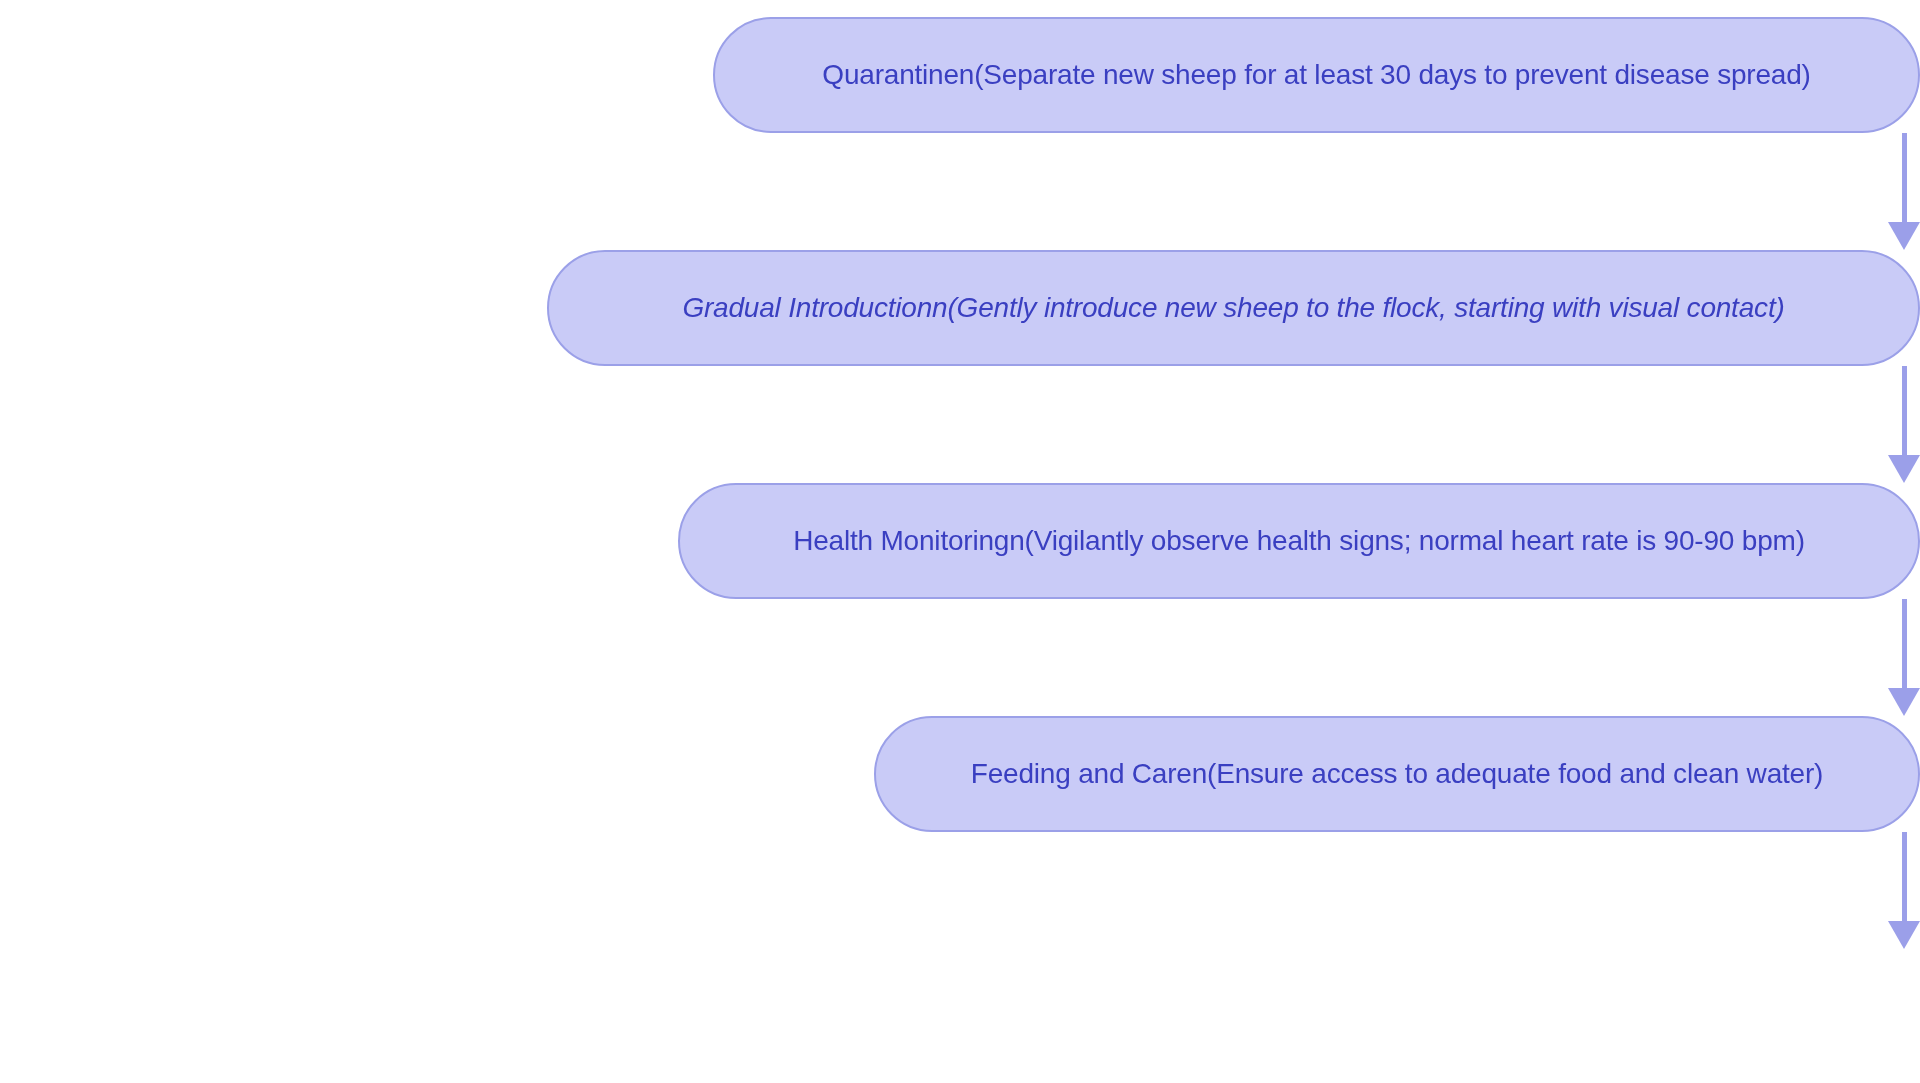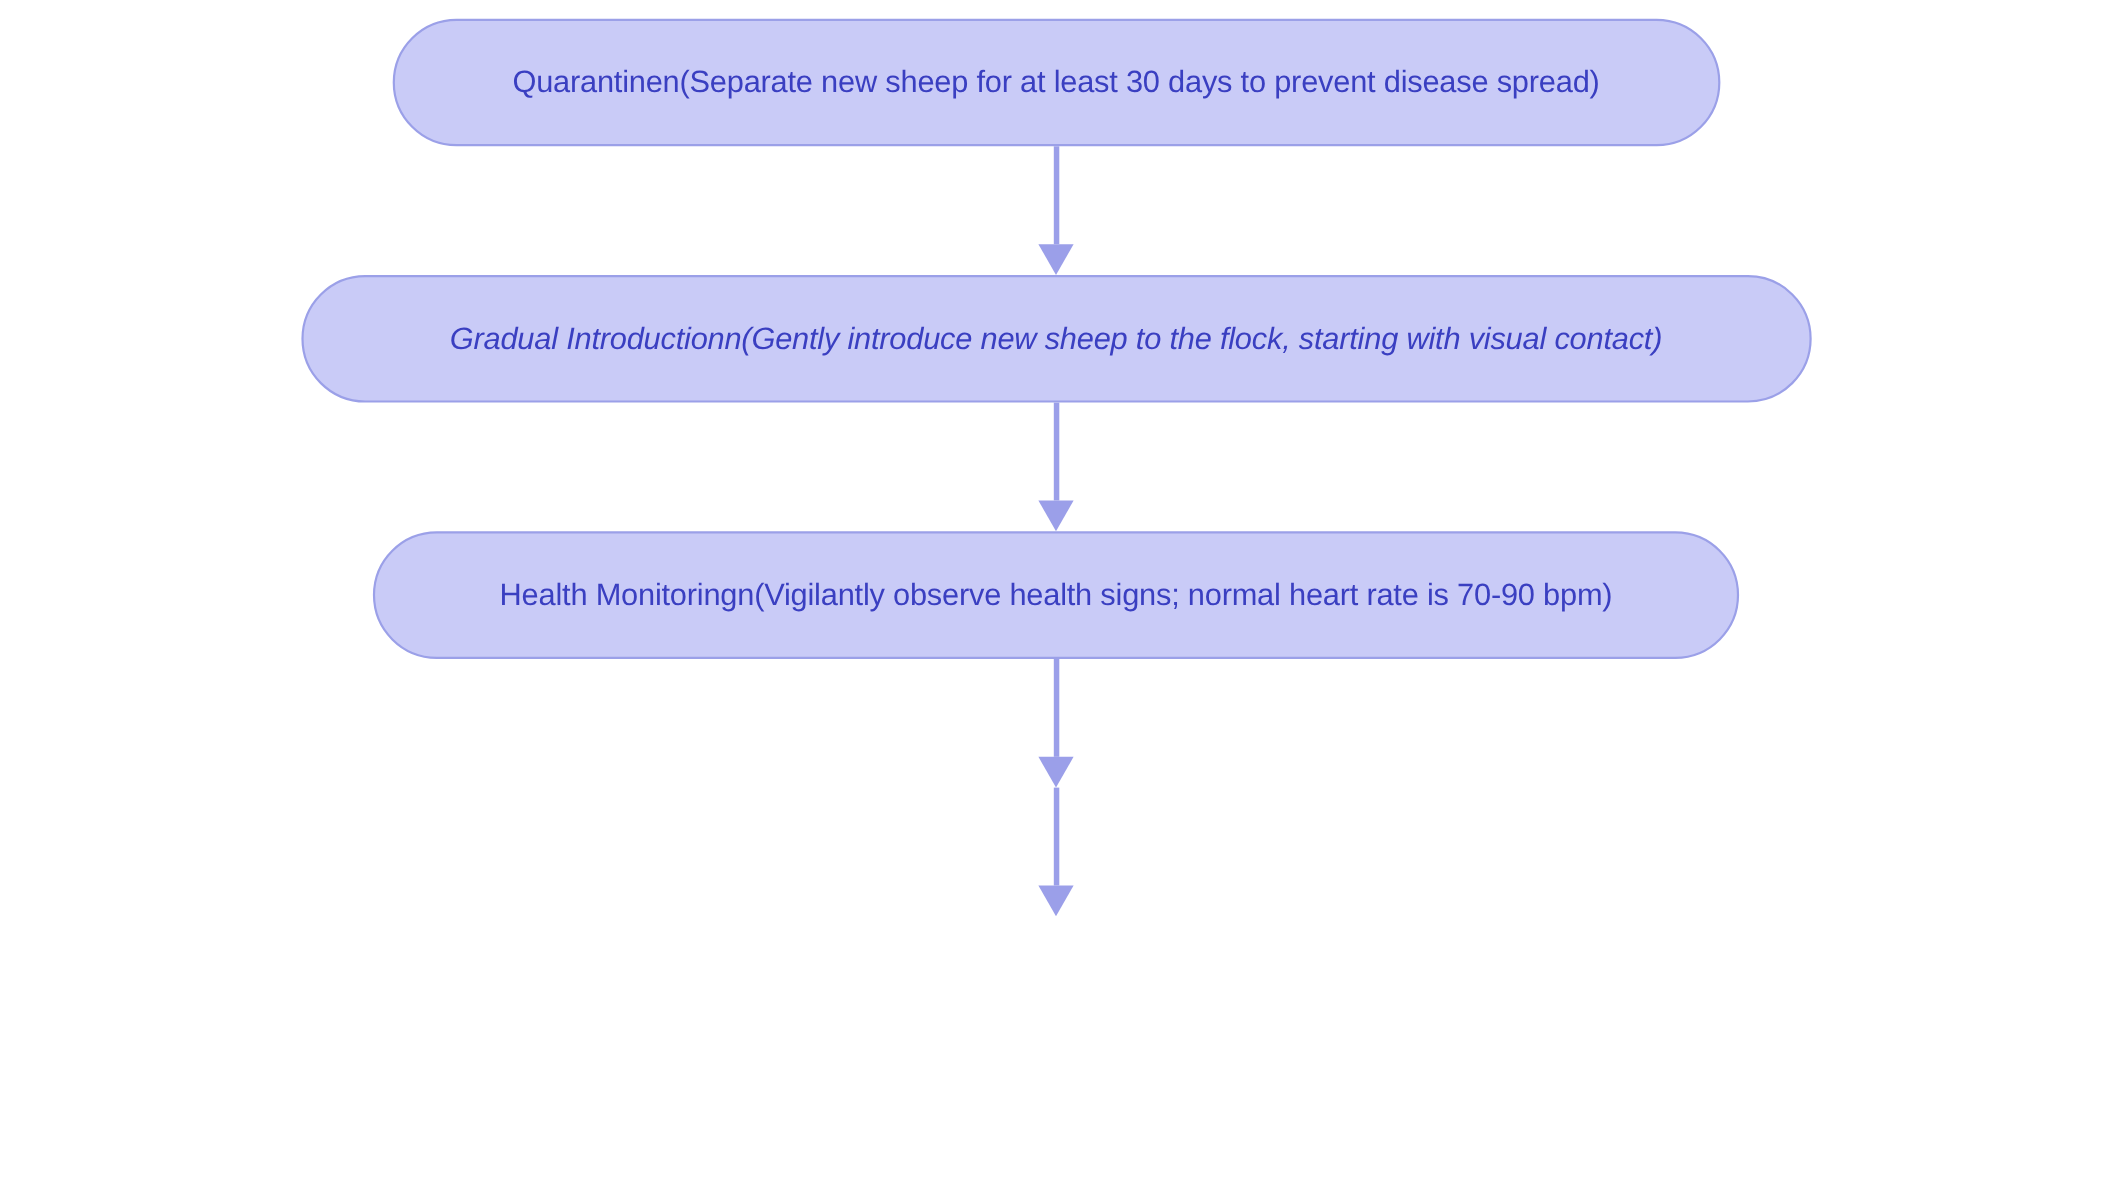--- a/index.html
+++ b/index.html
@@ -14,21 +14,21 @@
   body{
     background:var(--bg);
     font-family:"Liberation Sans", sans-serif;
   }
   .canvas{
     position:relative;
     width:1920px;
     height:1083px;
     display:flex;
     flex-direction:column;
-    align-items:center;
+    align-items:flex-end;
     padding-top:17px;
   }
   .flow-node{
     height:116px;
     border-radius:58px;
     background:var(--fill);
     border:2px solid var(--border);
     color:var(--text);
     display:flex;
     align-items:center;
@@ -80,28 +80,31 @@
   <div class="flow-node node-2">
     <span>Gradual Introductionn(Gently introduce new sheep to the flock, starting with visual contact)</span>
   </div>
 
   <div class="connector">
     <div class="shaft"></div>
     <div class="head"></div>
   </div>
 
   <div class="flow-node node-3">
-    <span>Health Monitoringn(Vigilantly observe health signs; normal heart rate is 70-90 bpm)</span>
+    <span>Health Monitoringn(Vigilantly observe health signs; normal heart rate is 90-90 bpm)</span>
   </div>
 
   <div class="connector">
     <div class="shaft"></div>
     <div class="head"></div>
   </div>
 
+  <div class="flow-node node-4">
+    <span>Feeding and Caren(Ensure access to adequate food and clean water)</span>
+  </div>
 
   <div class="connector">
     <div class="shaft"></div>
     <div class="head"></div>
   </div>
 
 
 </div>
 
 </body></html>

